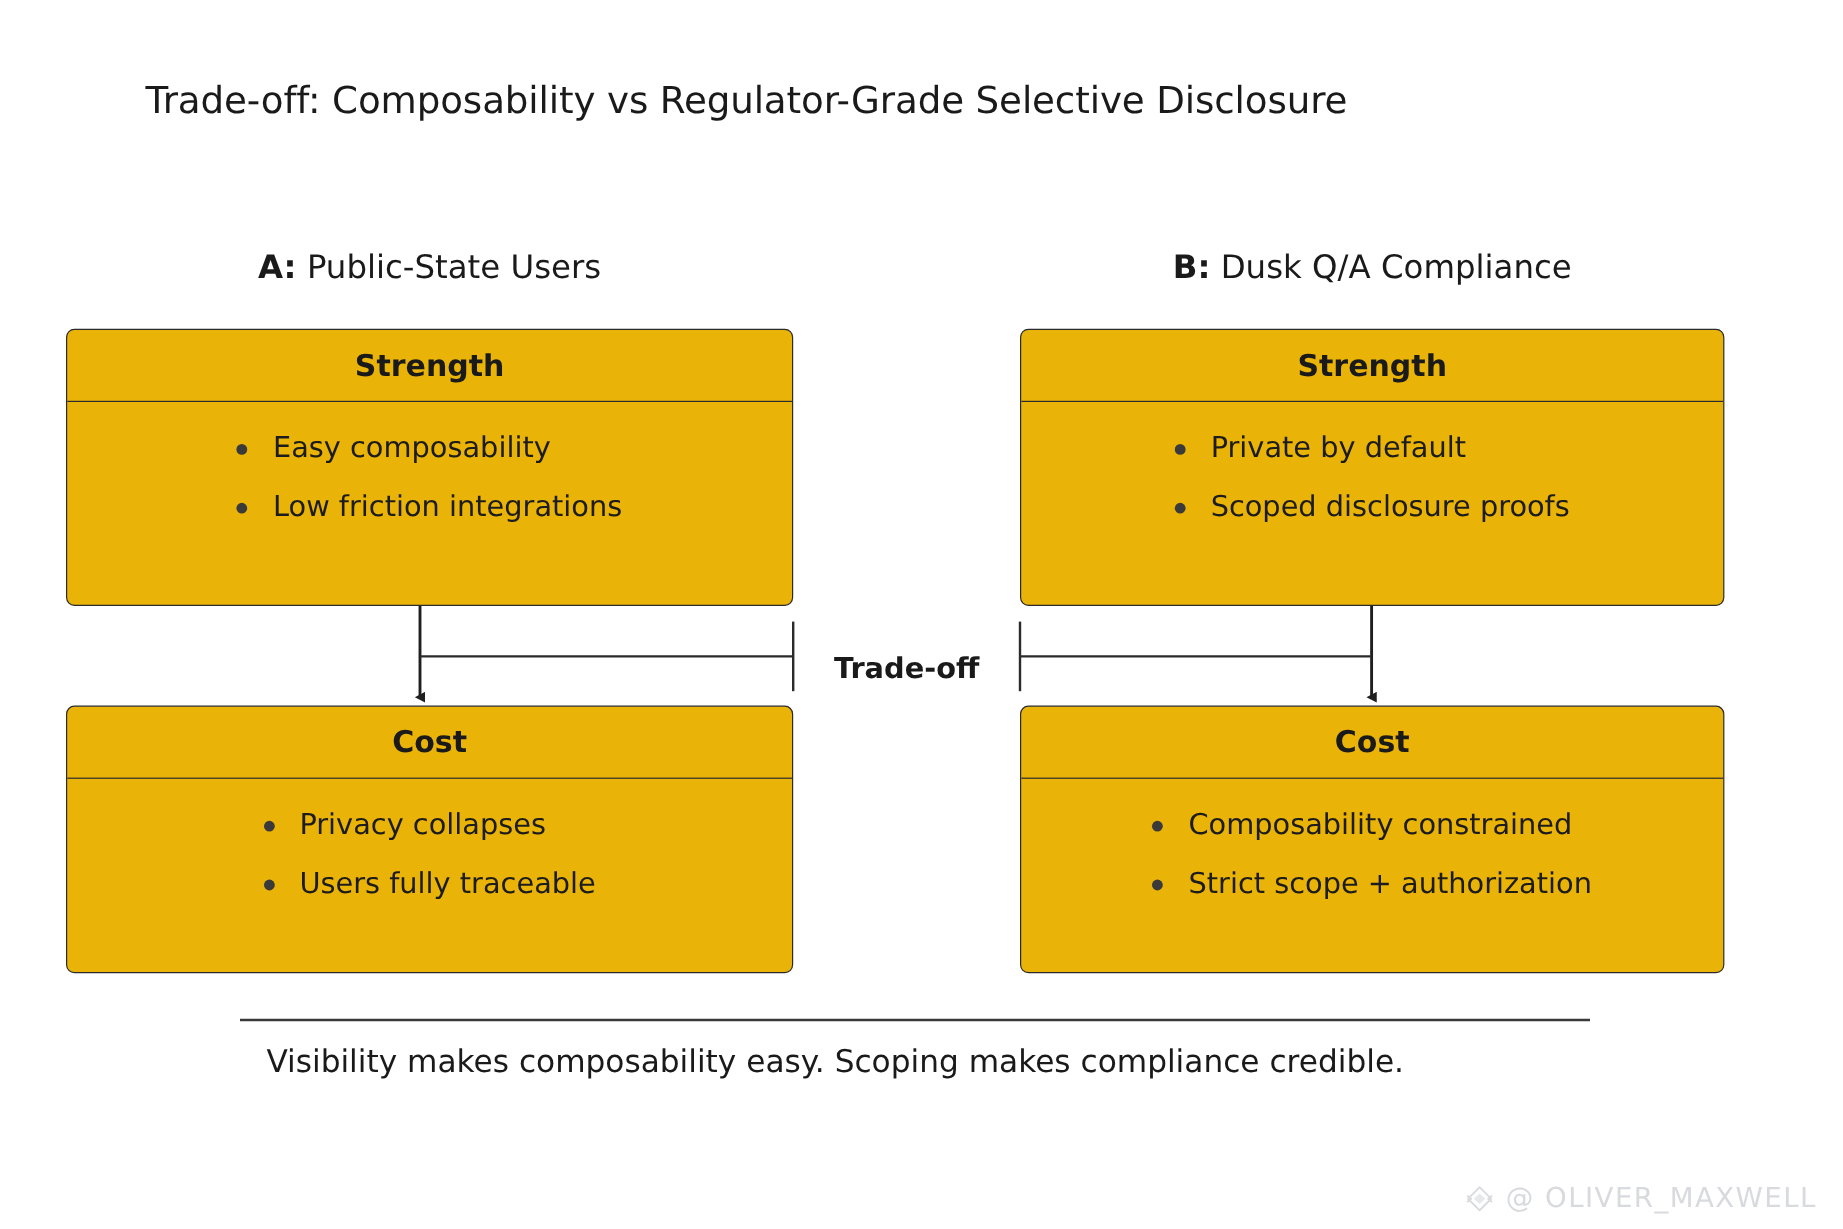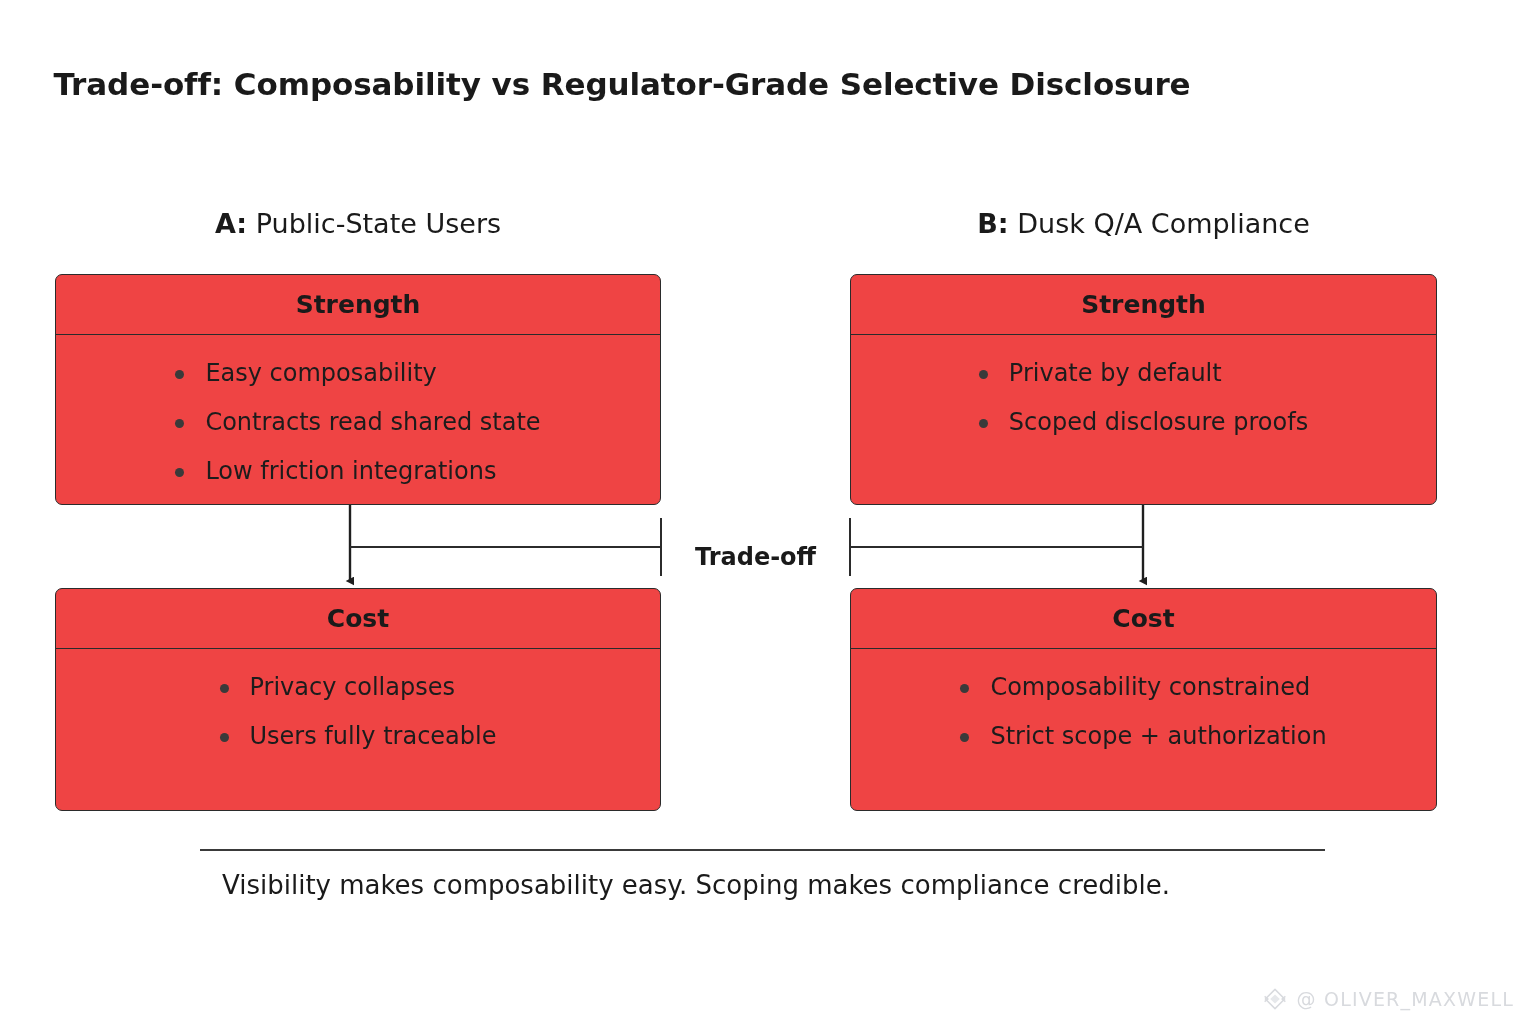--- a/index.html
+++ b/index.html
@@ -22,21 +22,21 @@
   }
 
   
   .title {
     position: absolute;
     left: 0;
     top: 66px;
     width: 1244px;
     text-align: center;
     font-size: 31px;
-    font-weight: bold;
+    font-weight: normal;
     letter-spacing: -0.1px;
     color: #1a1a1a;
   }
 
   
   .col-heading {
     position: absolute;
     top: 208px;
     font-size: 27px;
     color: #1a1a1a;
@@ -46,21 +46,21 @@
   .col-heading .name { font-weight: normal; }
   .col-heading.left  { left: 55px;  width: 606px; text-align: center; }
   .col-heading.right { left: 850px; width: 587px; text-align: center; }
 
   
   .card {
     position: absolute;
     box-sizing: border-box;
     border: 1.6px solid #2b2b2b;
     border-radius: 7px;
-    background: #ef4444;
+    background: #eab308;
     overflow: hidden;
   }
   .card.a-strength { left: 55px;  top: 274px; width: 606px; height: 231px; }
   .card.b-strength { left: 850px; top: 274px; width: 587px; height: 231px; }
   .card.a-cost     { left: 55px;  top: 588px; width: 606px; height: 223px; }
   .card.b-cost     { left: 850px; top: 588px; width: 587px; height: 223px; }
 
   .card-header {
     height: 60px;
     line-height: 60px;
@@ -140,21 +140,21 @@
 
   
   .watermark {
     position: absolute;
     right: 22px;
     bottom: 12px;
     display: flex;
     align-items: center;
     gap: 9px;
     color: #d8dade;
-    font-size: 19px;
+    font-size: 23px;
     letter-spacing: 1.2px;
   }
   .watermark .wm-logo { display: block; }
 </style>
 </head>
 <body>
 
 <div class="canvas">
 
   <div class="title">Trade-off: Composability vs Regulator-Grade Selective Disclosure</div>
@@ -166,21 +166,20 @@
   <div class="col-heading right">
     <span class="tag">B:</span><span class="name"> Dusk Q/A Compliance</span>
   </div>
 
   <div class="card a-strength">
     <div class="card-header">Strength</div>
     <div class="card-body centered">
       <div class="list-wrap">
         <ul class="bullets">
             <li>Easy composability</li>
-            <li>Contracts read shared state</li>
             <li>Low friction integrations</li>
           </ul>
       </div>
     </div>
   </div>
 
   <div class="card b-strength">
     <div class="card-header">Strength</div>
     <div class="card-body centered">
       <div class="list-wrap">

